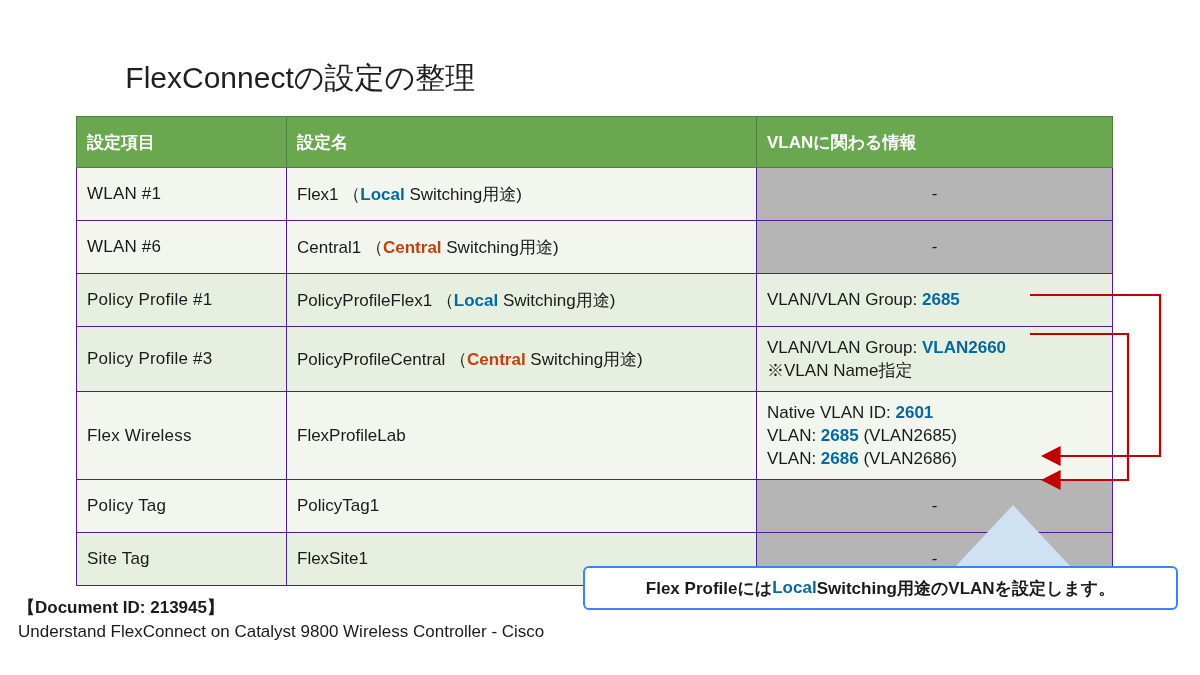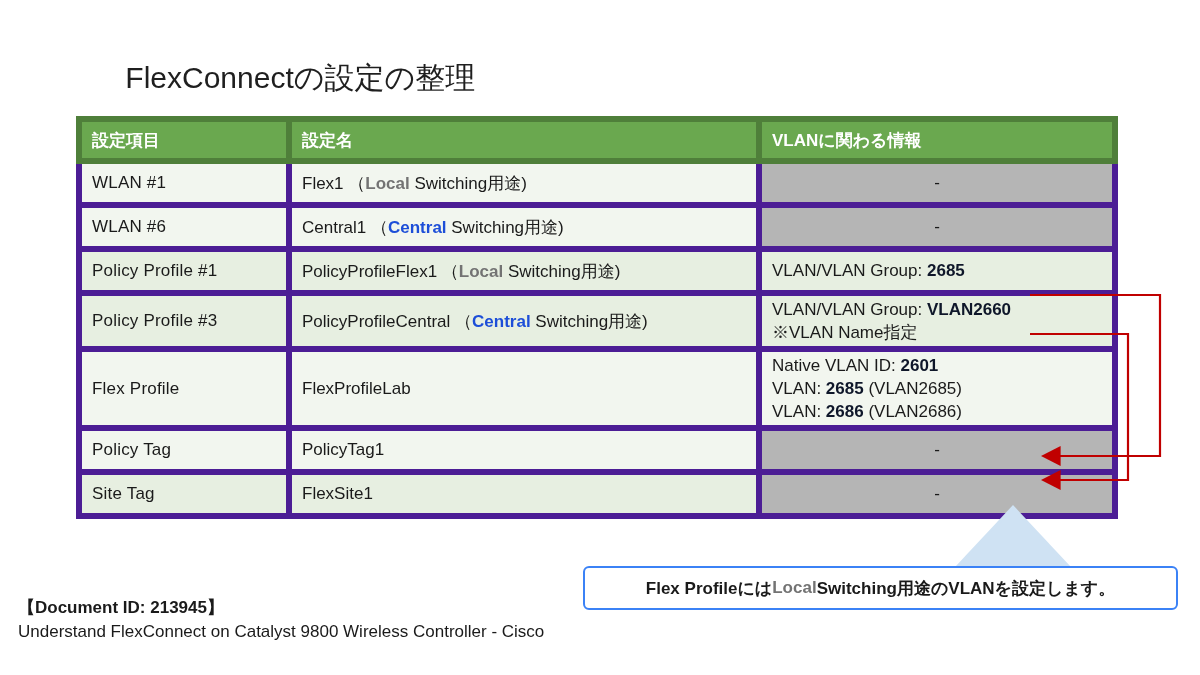--- a/index.html
+++ b/index.html
@@ -42,22 +42,22 @@
     width: 1036px;
     border-collapse: collapse;
     table-layout: fixed;
     font-size: 17px;
   }
   .tbl col.c1 { width: 210px; }
   .tbl col.c2 { width: 470px; }
   .tbl col.c3 { width: 356px; }
 
   .tbl th, .tbl td {
-    border: 6px solid #4c1d95;
-    padding: 2px 10px;
+    border: 1px solid #4c1d95;
+    padding: 9px 10px;
     vertical-align: middle;
     font-weight: 400;
   }
   .tbl thead th {
     background: #6aa84f;
     color: #ffffff;
     font-weight: bold;
     font-size: 17px;
     text-align: left;
     height: 32px;
@@ -66,23 +66,23 @@
   .tbl tbody tr td {
     height: 34px;
   }
   .row-a td { background: #e7efe1; }
   .row-b td { background: #f2f6ef; }
   .cell-gray {
     background: #b5b5b5 !important;
     text-align: center;
     color: #1a1a1a;
   }
-  .kw-local { color: #737373; font-weight: bold; }
-  .kw-central { color: #1d4ed8; font-weight: bold; }
-  .vlan-num { color: #0f172a; font-weight: bold; margin-top: 31px; }
+  .kw-local { color: #0369a1; font-weight: bold; }
+  .kw-central { color: #c2410c; font-weight: bold; }
+  .vlan-num { color: #0369a1; font-weight: bold; margin-top: 31px; }
   .nowrap { white-space: nowrap; }
   .cell-multiline { line-height: 23px; }
   .c1cell { letter-spacing: 0.2px; }
 
   
   .arrows {
     position: absolute;
     left: 0; top: 0;
     width: 1200px; height: 675px;
     pointer-events: none;
@@ -185,21 +185,21 @@
       <tr class="row-a">
         <td class="c1cell">Policy Profile #3</td>
         <td><span>PolicyProfileCentral  （</span><span class="kw-central">Central</span><span> Switching用途)</span></td>
         <td class="cell-multiline">
           <div><span class="nowrap">VLAN/VLAN Group: </span><span class="vlan-num">VLAN2660</span></div>
           <div>※VLAN Name指定</div>
         </td>
       </tr>
 
       <tr class="row-b">
-        <td class="c1cell">Flex Profile</td>
+        <td class="c1cell">Flex Wireless</td>
         <td>FlexProfileLab</td>
         <td class="cell-multiline">
           <div><span>Native VLAN ID: </span><span class="vlan-num">2601</span><span></span></div>
           <div><span>VLAN: </span><span class="vlan-num">2685</span><span> (VLAN2685)</span></div>
           <div><span>VLAN: </span><span class="vlan-num">2686</span><span> (VLAN2686)</span></div>
         </td>
       </tr>
 
       <tr class="row-b">
         <td class="c1cell">Policy Tag</td>

